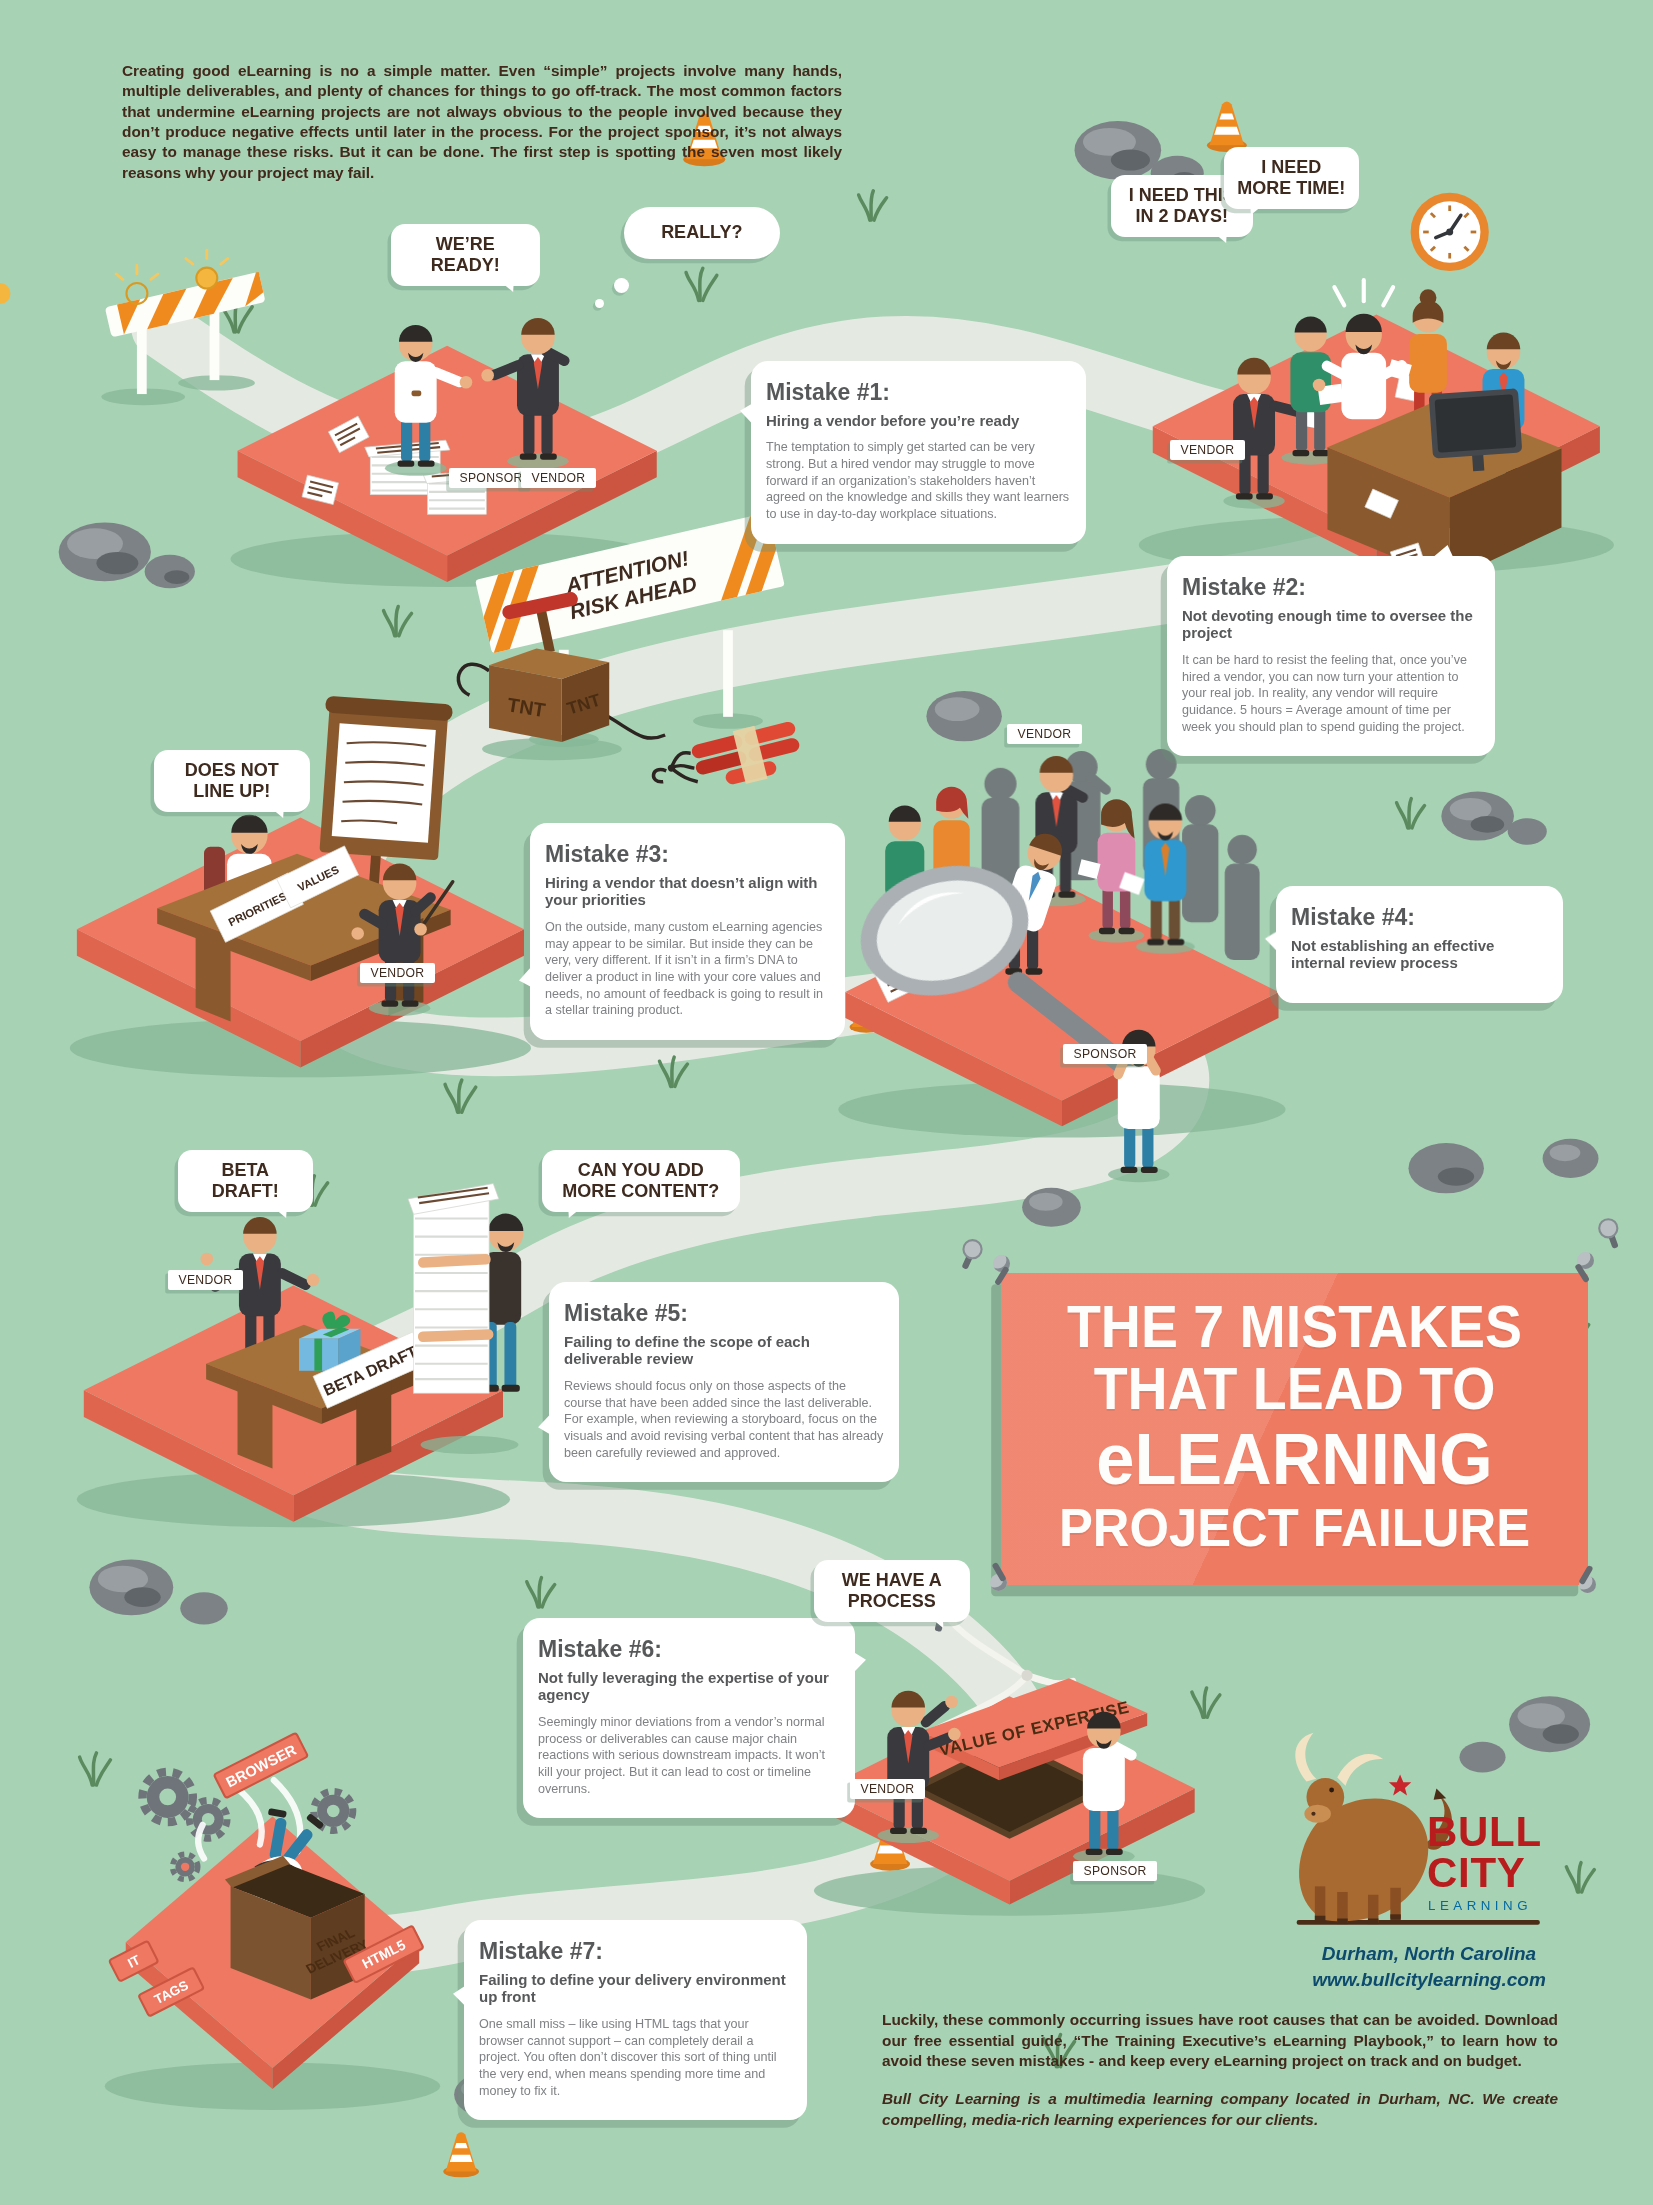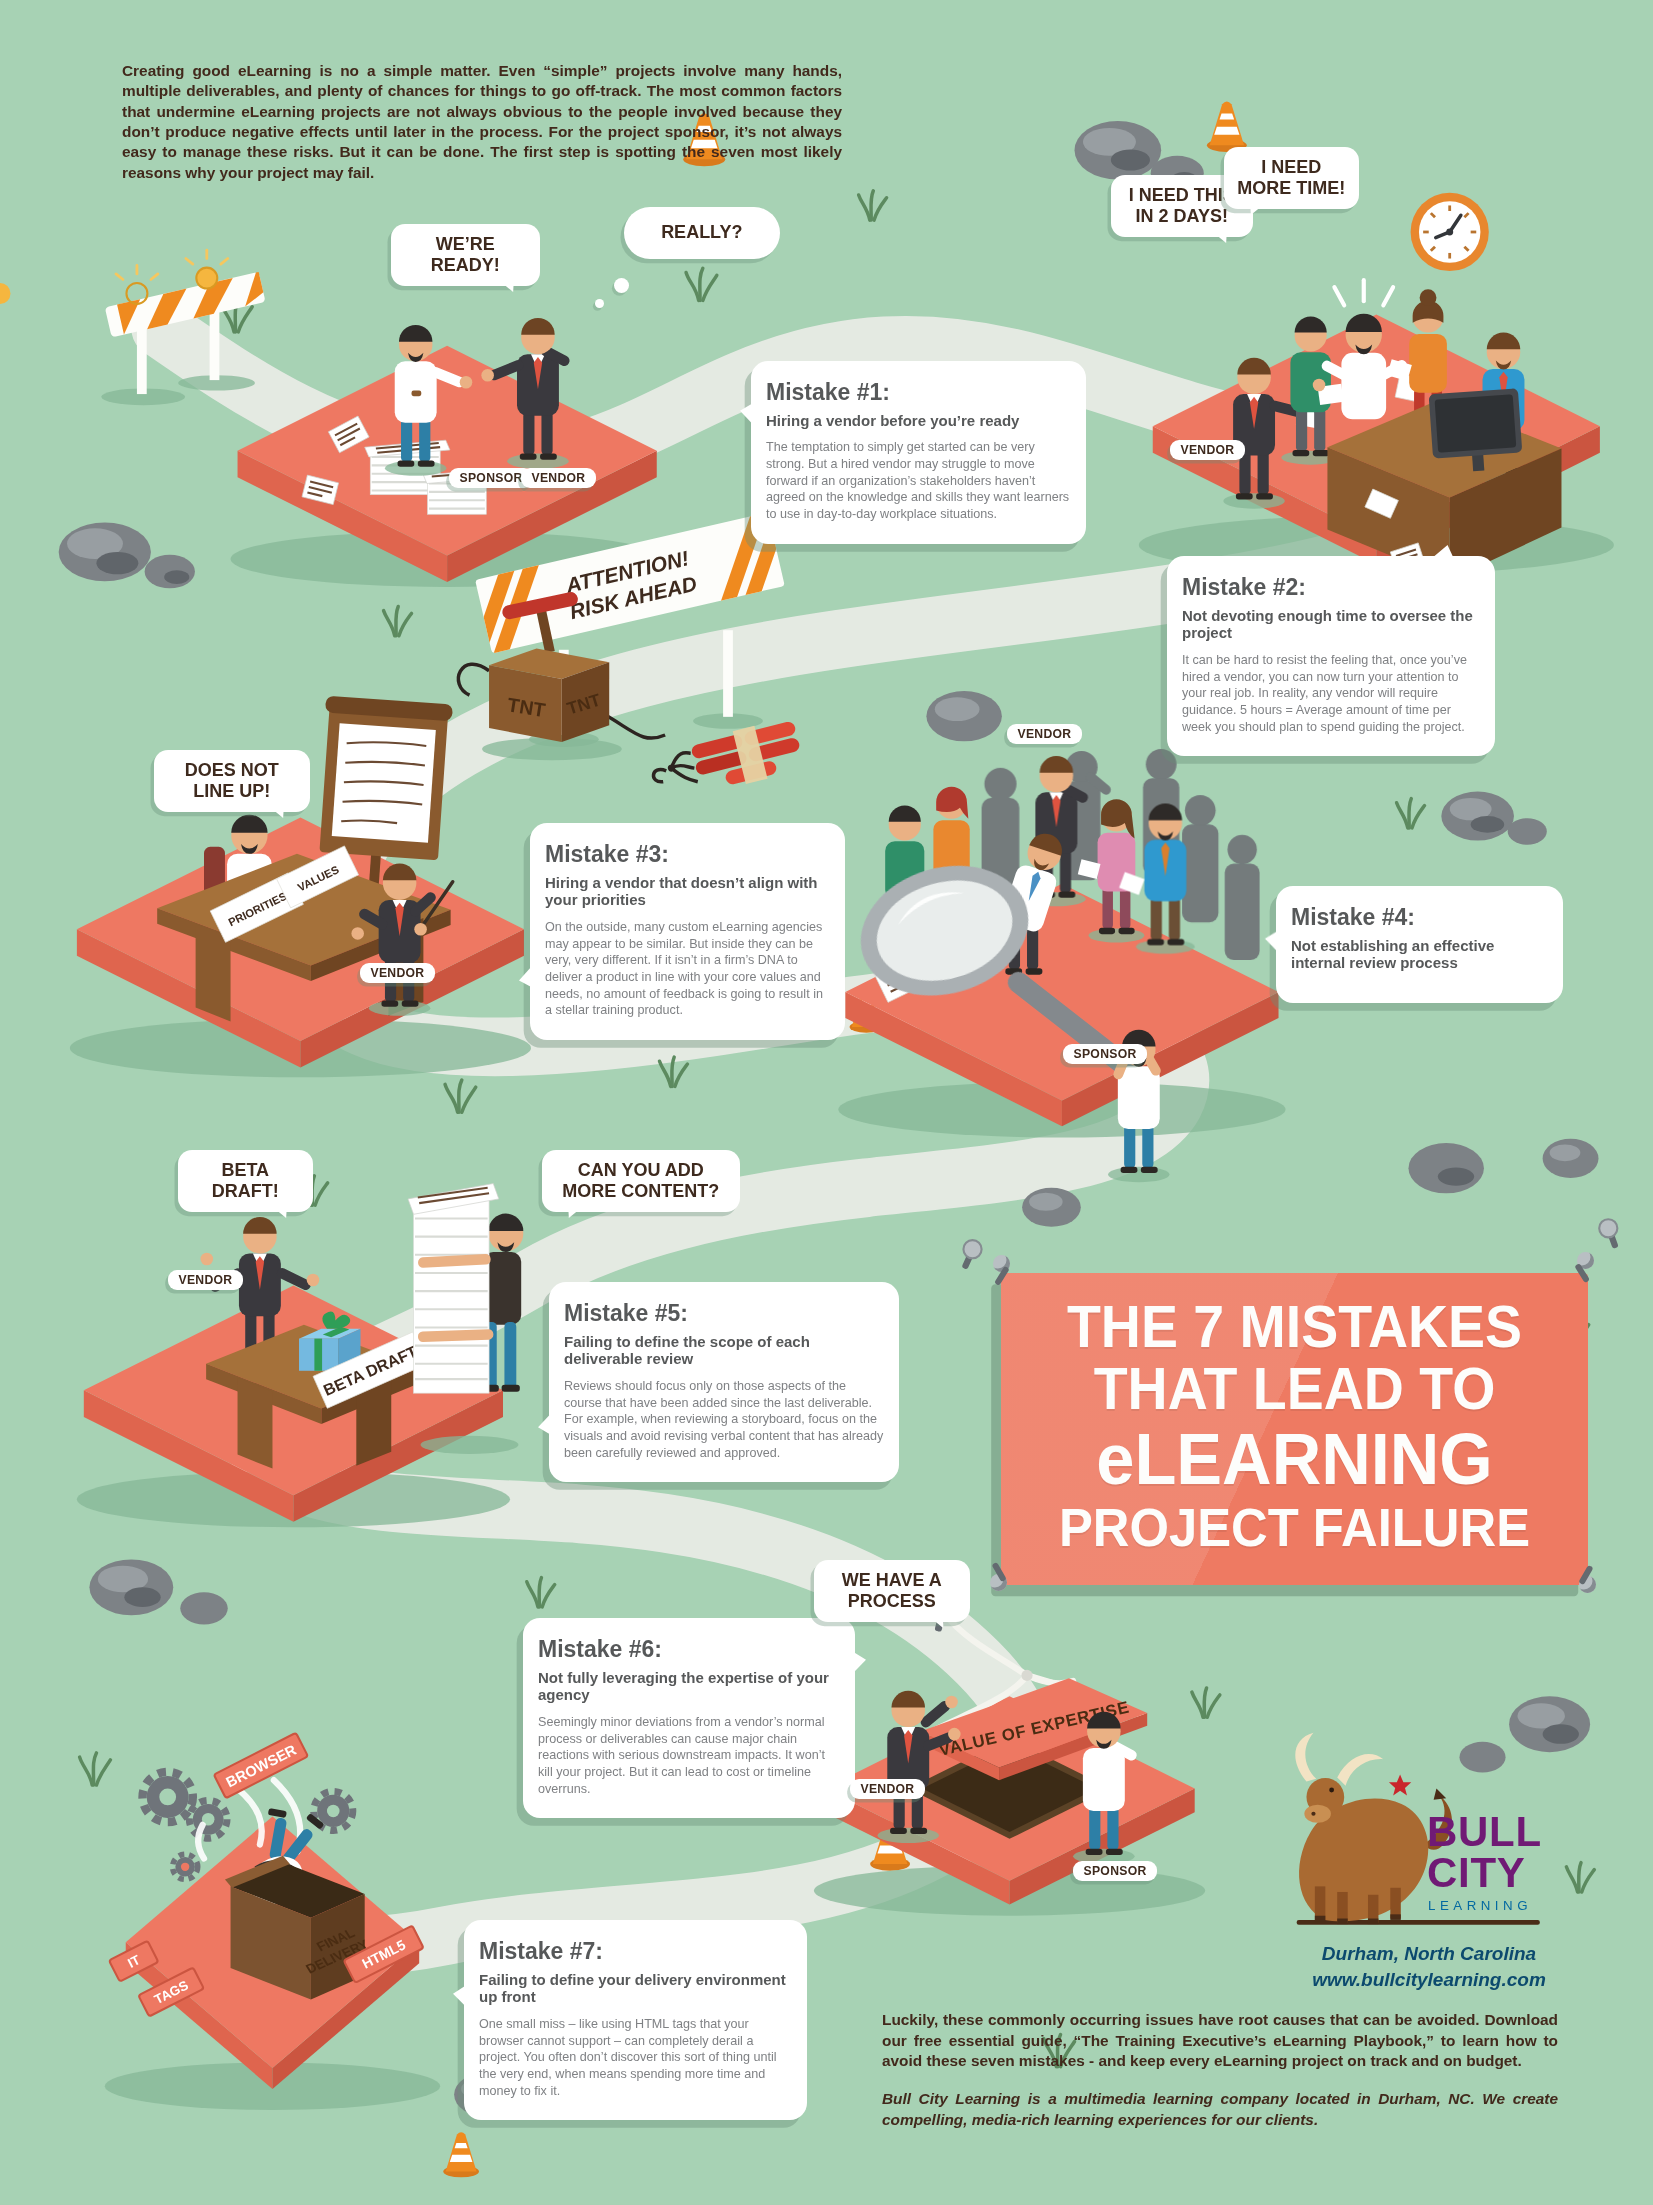--- a/index.html
+++ b/index.html
@@ -36,22 +36,22 @@
           box-shadow:-3.5px 4.2px 0 rgba(104,143,119,.35);}
   .bubble::after{content:"";position:absolute;border:7.7px solid transparent;}
   .tbr::after{bottom:-13.3px;right:21px;border-top:11.2px solid #fff;transform:skewX(30deg);}
   .tbl::after{bottom:-13.3px;left:21px;border-top:11.2px solid #fff;transform:skewX(-30deg);}
   .cloud{border-radius:31px;}
   .cloud::after{display:none;}
   .dot{position:absolute;z-index:2;background:#fff;border-radius:50%;
        box-shadow:-2.1px 2.8px 0 rgba(104,143,119,.3);}
 
   
-  .pill{position:absolute;z-index:2;background:#fff;border-radius:9px;padding:2.8px 10.5px 3.5px;
-        font-weight:700;font-size:12.2px;color:#3e2a1e;letter-spacing:0.3px;
+  .pill{position:absolute;z-index:2;background:#fff;border-radius:2px;padding:2.8px 10.5px 3.5px;
+        font-weight:400;font-size:12.2px;color:#3e2a1e;letter-spacing:0.3px;
         box-shadow:-2.8px 3.5px 0 rgba(104,143,119,.35);}
 
   
   .poster{position:absolute;z-index:2;left:1001px;top:1273px;width:587px;height:312px;
           background:#ee7a62;border-radius:4.2px;color:#fdfdfb;text-align:center;
           box-shadow:-9.8px 11.2px 0 rgba(96,130,106,.45);
           background-image:linear-gradient(115deg,rgba(255,255,255,.10) 0 46%,rgba(255,255,255,0) 46%);}
   .poster .l{font-weight:700;transform:scaleX(.94);text-shadow:0 2.1px 0 rgba(0,0,0,.07);}
   .poster .l1{font-size:59px;margin-top:24px;line-height:1.05;}
   .poster .l2{font-size:59px;line-height:1.05;}
@@ -59,21 +59,21 @@
   .poster .l4{font-size:54px;line-height:1.1;}
   .pin{position:absolute;width:17px;height:17px;background:#b9bfc3;border-radius:50%;
        box-shadow:inset -3.5px -3.5px 0 #858c91;}
   .pin::before{content:"";position:absolute;width:6.3px;height:19.6px;background:#646a70;border-radius:2.8px;}
   .pin-tl{left:-8.4px;top:-18px;}  .pin-tl::before{left:6.3px;top:11.2px;transform:rotate(32deg);}
   .pin-tr{right:-5.6px;top:-21px;}  .pin-tr::before{left:2.8px;top:11.2px;transform:rotate(-32deg);}
   .pin-bl{left:-11.2px;bottom:-5.6px;}.pin-bl::before{left:6.3px;top:-11.2px;transform:rotate(-30deg);}
   .pin-br{right:-8.4px;bottom:-8.4px;}.pin-br::before{left:3.5px;top:-11.2px;transform:rotate(30deg);}
 
   
-  .logo-big{position:absolute;z-index:2;left:1427px;top:1811px;color:#701a75;font-weight:700;
+  .logo-big{position:absolute;z-index:2;left:1427px;top:1811px;color:#b91c1c;font-weight:700;
             line-height:.98;font-size:42px;letter-spacing:0.7px;}
   .logo-small{position:absolute;z-index:2;left:1428px;top:1898px;color:#0369a1;font-weight:400;
               font-size:13.3px;letter-spacing:4.5px;}
   .logo-tag{position:absolute;z-index:2;left:1289px;top:1929px;width:280px;text-align:center;
             color:#0c4a6e;font-weight:700;font-style:italic;font-size:19px;line-height:1.35;margin-top:12px;}
 
   
   .skin{fill:#eab184}.hairD{fill:#2e2a28}.hairB{fill:#6d4423}
   .suit{fill:#3a393e}.shirtW{fill:#ffffff}.jeans{fill:#2d7fa6}.pantsD{fill:#3a393e}
   .green{fill:#2f8f68}.orangeT{fill:#e9882f}.blueS{fill:#2f99cf}.pinkT{fill:#df8cb1}

